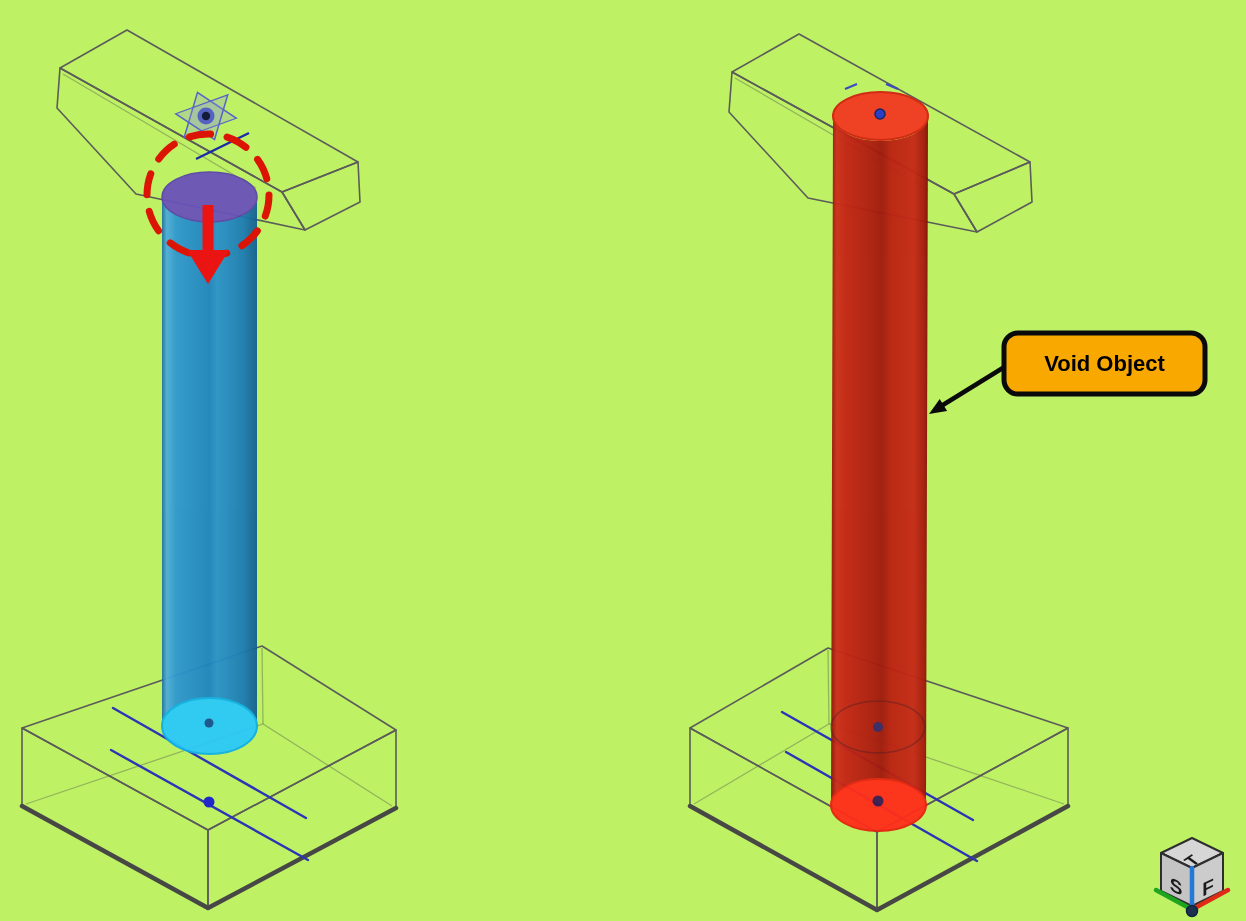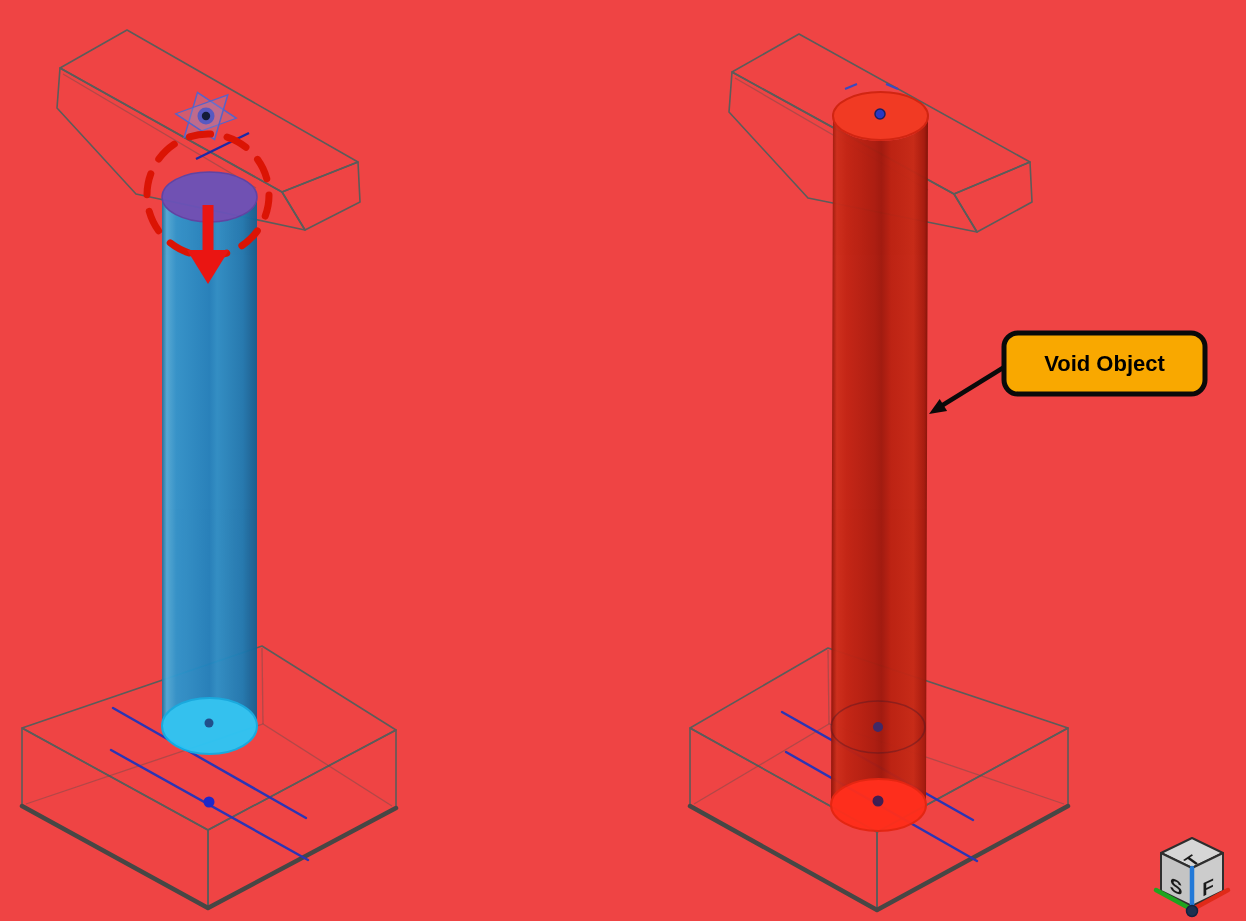--- a/index.html
+++ b/index.html
@@ -1,16 +1,16 @@
 <!DOCTYPE html>
 <html><head>
 <meta charset="utf-8">
 <style>
   html,body{margin:0;padding:0;background:#ffffff;}
-  #stage{position:relative;width:1246px;height:921px;background:#ef4444;overflow:hidden;
+  #stage{position:relative;width:1246px;height:921px;background:#bef264;overflow:hidden;
          font-family:"Liberation Sans", sans-serif;}
   svg{position:absolute;left:0;top:0;}
   .edge{stroke:#5c5c5a;stroke-width:1.6;fill:none;stroke-linejoin:round;}
   .thickedge{stroke:#474745;stroke-width:4.5;fill:none;stroke-linecap:round;stroke-linejoin:round;}
   .faint{stroke:rgba(80,80,80,0.38);stroke-width:1.3;fill:none;}
   .sketchline{stroke:#2b35b5;stroke-width:2.4;fill:none;stroke-linecap:round;}
   .callout-text{font-weight:bold;font-size:22px;fill:#000000;}
   .cube-letter{font-weight:bold;fill:#1a1a1a;}
 </style>
 </head>

